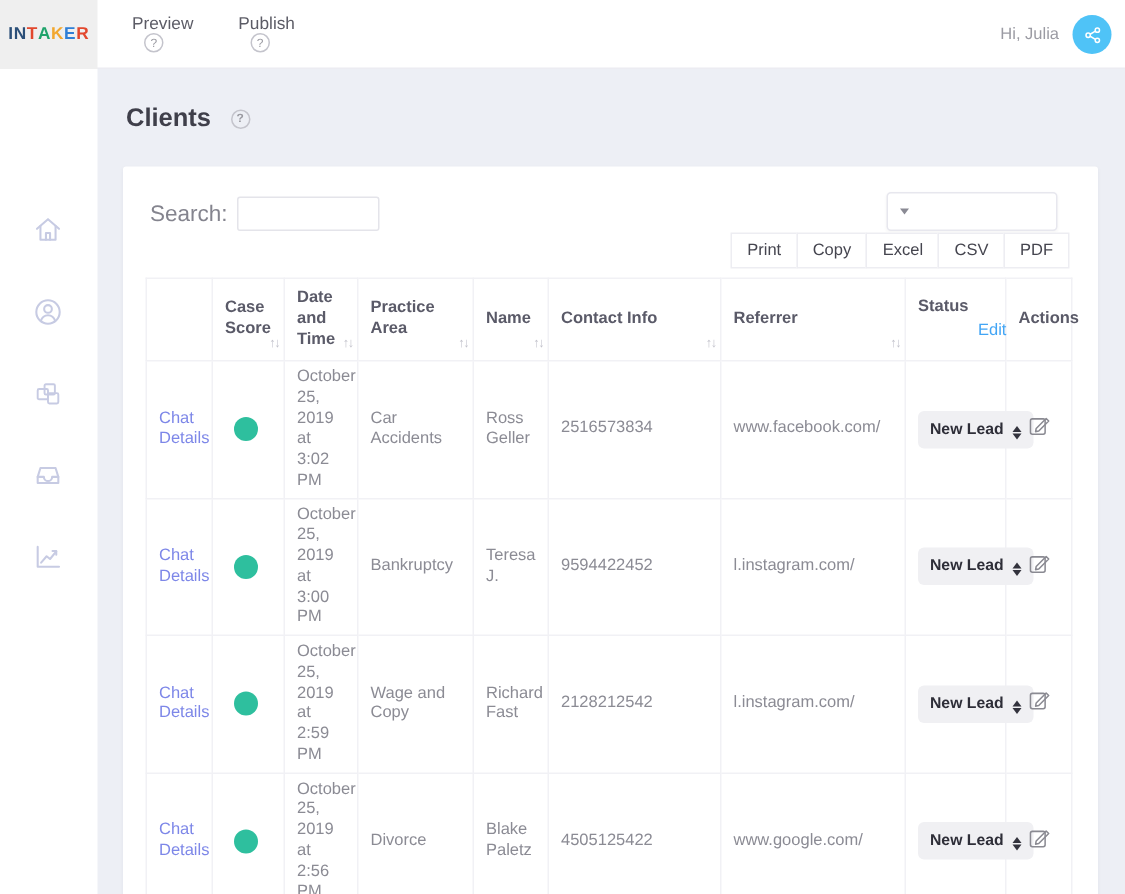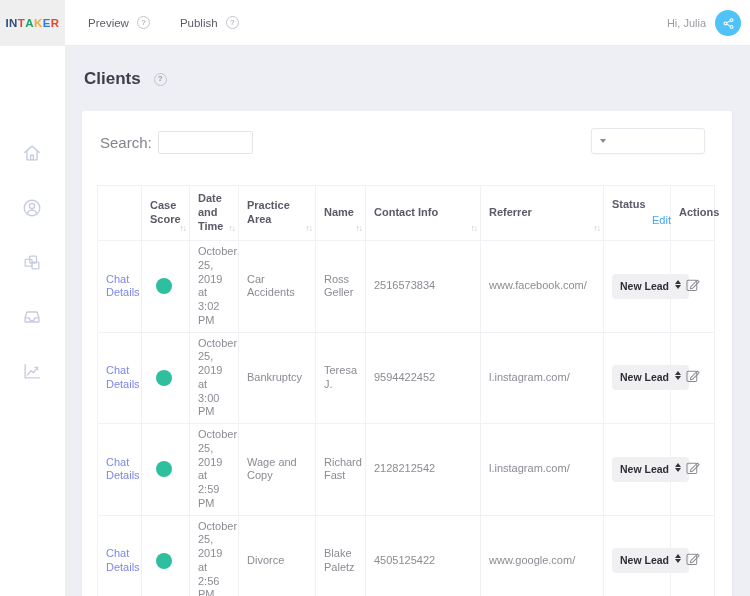--- a/index.html
+++ b/index.html
@@ -5,21 +5,21 @@
   * { box-sizing: border-box; margin: 0; padding: 0; }
   html,body { width:750px; height:596px; }
   body { font-family: "Liberation Sans", sans-serif; }
   .app { position:relative; width:750px; height:596px; background:#edeff5; overflow:hidden; }
 
   
   .topbar { position:absolute; top:0; left:0; width:750px; height:46px; background:#fff;
             border-bottom:1px solid #ececf2; z-index:10; display:flex; align-items:center; }
   .logo-block { width:65px; height:46px; background:#efefef; display:flex; align-items:center;
                 justify-content:center; font-weight:bold; font-size:11.5px; letter-spacing:.4px; }
-  .nav-item { display:flex; align-items:center; font-size:11.5px; color:#5c5c66; }
+  .nav-item { display:flex; font-size:11.5px; color:#5c5c66;flex-direction:column; }
   .nav-item .label { cursor:pointer; }
   .help-circle { width:13px; height:13px; border:1px solid #c4c4cc; border-radius:50%;
                  font-size:8px; color:#9a9aa1; display:inline-flex; align-items:center;
                  justify-content:center; margin-left:8px; line-height:1; }
   .premium-btn { position:absolute; left:338px; top:11px; height:26px; padding:0 17px;
                  border:1.5px solid #3ecbab; border-radius:14px; background:#fff; color:#3ecbab;
                  font-size:11px; font-family:"Liberation Sans",sans-serif; cursor:pointer; }
   .greeting { position:absolute; right:44px; top:17px; font-size:11px; color:#9b9ba3; }
   .avatar { position:absolute; right:9px; top:10px; width:26px; height:26px; border-radius:50%;
             background:#4fc3f7; display:flex; align-items:center; justify-content:center; cursor:pointer; }
@@ -60,21 +60,21 @@
   th { position:relative; height:55px; padding:6px 8px; text-align:left; font-size:11px;
        font-weight:bold; color:#5a5a68; line-height:1.25; }
   .sort { position:absolute; right:3px; bottom:6px; font-size:8.5px; color:#c3c3cc;
           letter-spacing:-1px; cursor:pointer; }
   .edit-link { display:block; color:#42a5f5; font-weight:normal; font-size:11px;
                text-decoration:none; margin-top:2px; cursor:pointer;margin-left:40px; }
   td { padding:4px 8px; font-size:11px; color:#8b8b94; line-height:1.25; height:60px; }
   .chat-link { color:#7d87e8; text-decoration:none; cursor:pointer; }
   .dot { display:block; width:16px; height:16px; border-radius:50%; background:#2ebf9e; margin:0 auto 0 6px; }
   td.center { text-align:center; }
-  .status-pill { display:inline-flex; align-items:flex-start; gap:6px; background:#f0f0f3;
+  .status-pill { display:inline-flex; align-items:flex-end; gap:6px; background:#f0f0f3;
                  border-radius:4px; padding:6px 8px; font-size:10.5px; font-weight:bold;
                  color:#2e2e38; cursor:pointer; white-space:nowrap; }
   .updown { display:inline-flex; flex-direction:column; gap:1px; }
   .tri-up { width:0; height:0; border-left:3px solid transparent; border-right:3px solid transparent;
             border-bottom:4px solid #33333d; }
   .tri-down { width:0; height:0; border-left:3px solid transparent; border-right:3px solid transparent;
               border-top:4px solid #33333d; }
   .action-icon { cursor:pointer; display:inline-block; }
 </style>
 </head>
@@ -163,20 +163,27 @@
 
     <div class="search-row">
       <label>Search:</label>
       <input type="text" value="" style="">
     </div>
 
     <div class="filter-dd">
       <span class="caret-down"></span>
     </div>
 
+    <div class="export-row">
+      <button class="export-btn">Print</button>
+      <button class="export-btn">Copy</button>
+      <button class="export-btn">Excel</button>
+      <button class="export-btn">CSV</button>
+      <button class="export-btn">PDF</button>
+    </div>
 
     <table>
       <colgroup>
         <col style="width:44px">
           <col style="width:48px">
           <col style="width:49px">
         <col style="width:77px">
           <col style="width:50px">
           <col style="width:115px">
         <col style="width:123px">

